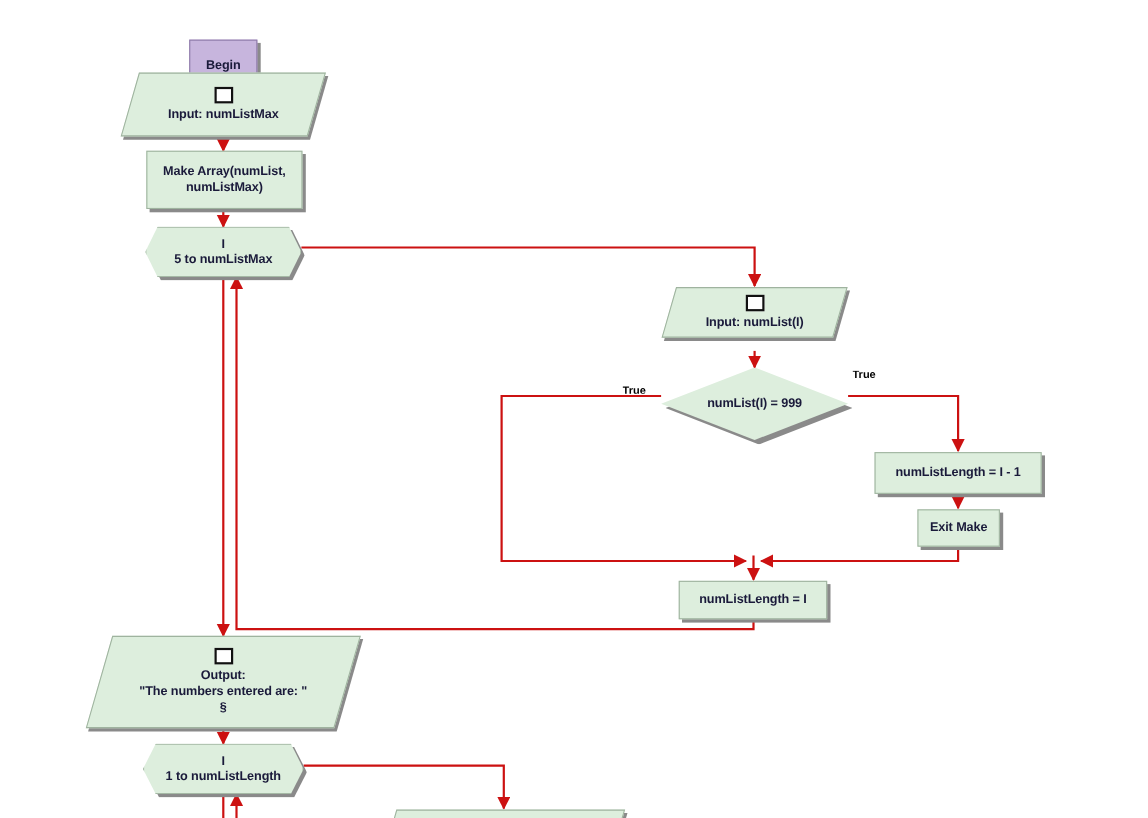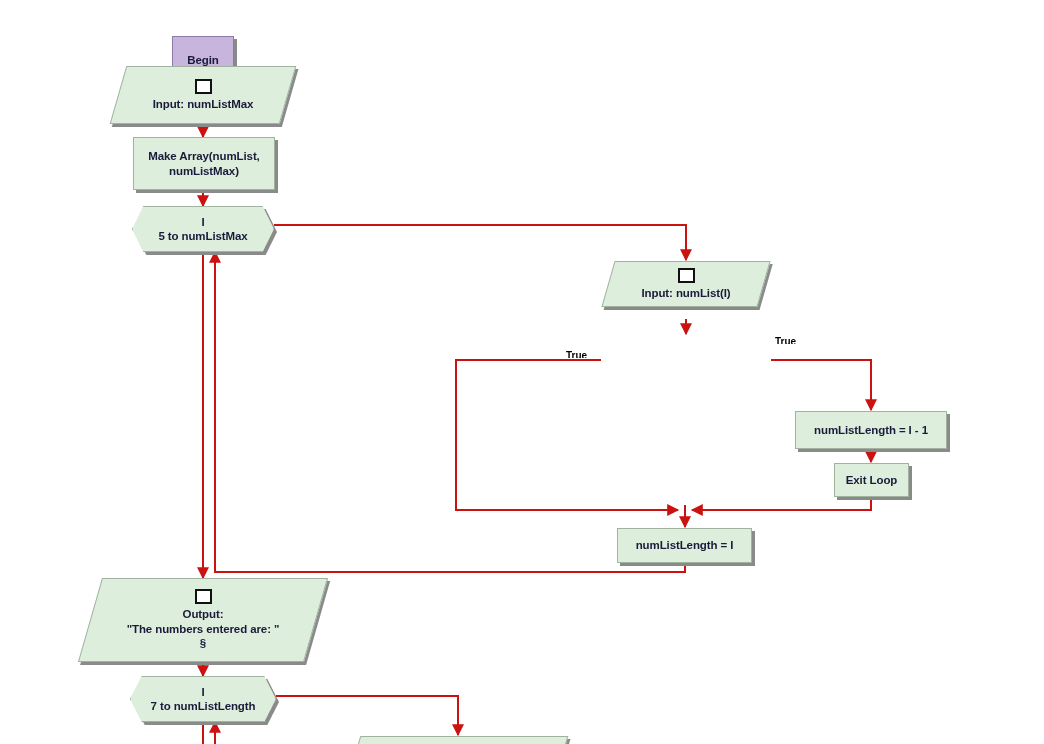--- a/index.html
+++ b/index.html
@@ -201,49 +201,54 @@
     <span class="txt">I</span>
     <span class="txt">5 to numListMax</span>
   </div>
 
   <div class="node io" style="left:608px; top:261px; width:156px; height:46px;">
     <span class="skew"></span>
     <span class="iobox"></span>
     <span class="txt">Input: numList(I)</span>
   </div>
 
+  <div class="node decision" style="left:601px; top:334px; width:170px; height:66px;">
+    <span class="diashadow"></span>
+    <span class="dia"></span>
+    <span class="txt">numList(I) = 999</span>
+  </div>
 
   <div class="branch-label" style="left:566px; top:351px; width:34px;">True</div>
   <div class="branch-label" style="left:775px; top:337px; width:28px;">True</div>
 
   <div class="node rect" style="left:795px; top:411px; width:152px; height:38px;text-align:center;">
     <span class="txt">numListLength = I - 1</span>
   </div>
 
   <div class="node rect" style="left:834px; top:463px; width:75px; height:34px;">
-    <span class="txt">Exit Loop</span>
+    <span class="txt">Exit Make</span>
   </div>
 
   <div class="node io" style="left:90px; top:578px; width:226px; height:84px;">
     <span class="skew"></span>
     <span class="iobox"></span>
     <span class="txt">Output:
 "The numbers entered are: "
 §</span>
   </div>
 
   <div class="node rect" style="left:617px; top:528px; width:135px; height:35px;">
     <span class="txt">numListLength = I</span>
   </div>
 
   <div class="node loopnode" style="left:130px; top:676px; width:146px; height:46px;">
     <span class="hexshadow"></span>
     <span class="hex"></span>
     <span class="txt">I</span>
-    <span class="txt">7 to numListLength</span>
+    <span class="txt">1 to numListLength</span>
   </div>
 
   <div class="node io" style="left:352px; top:736px; width:208px; height:58px;">
     <span class="skew"></span>
 
     <span class="txt"></span>
   </div>
 
 </div>
 

